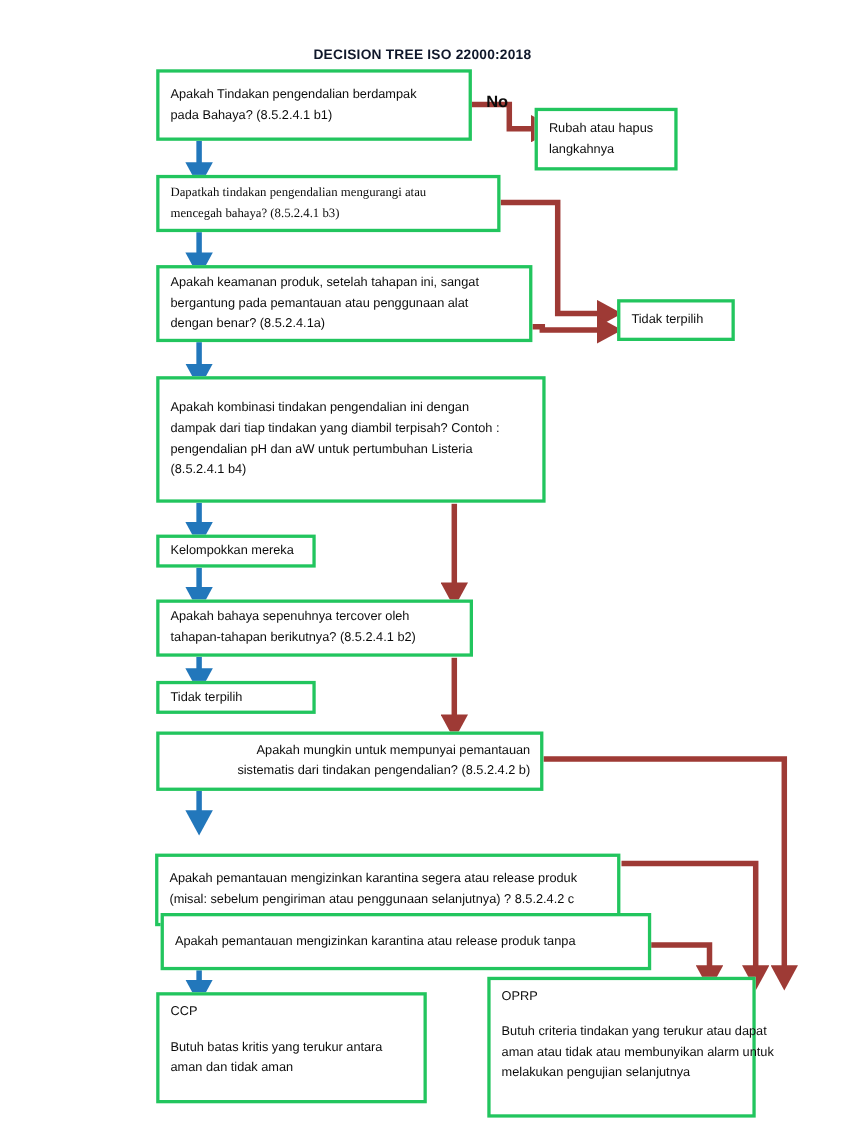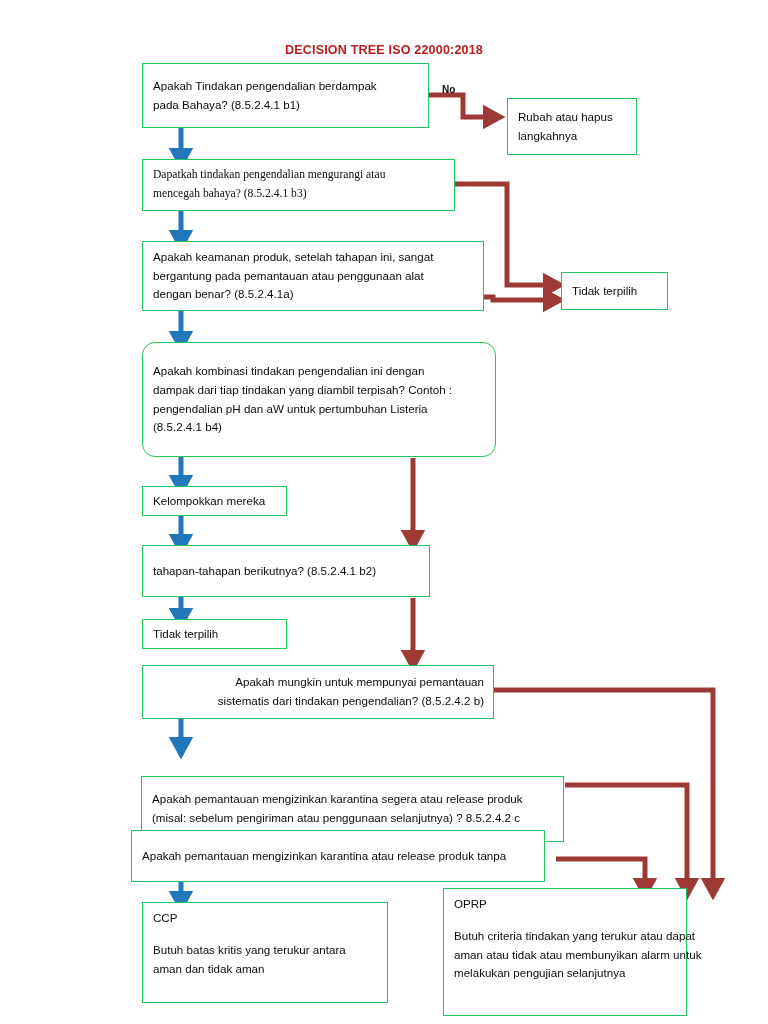--- a/index.html
+++ b/index.html
@@ -27,43 +27,43 @@
   }
   .title {
     position: absolute;
     left: 0;
     top: 43px;
     width: 768px;
     text-align: center;
     font-size: 12.5px;
     font-weight: bold;
     letter-spacing: 0.2px;
-    color: #b91c1c;
+    color: #0f172a;
   }
   .node {
     position: absolute;
     box-sizing: border-box;
-    border: 1px solid #22c55e;
+    border: 3px solid #22c55e;
     background: #ffffff;
     color: #0c0c0c;
     font-size: 11.6px;
     line-height: 1.62;
     padding: 6px 9px 6px 10px;
     z-index: 3;
   }
   .node.vcenter {
     display: flex;
     flex-direction: column;
     justify-content: center;
   }
   .node .ln { display: block; white-space: nowrap; }
   .node .spacer { display: block; height: 13px; }
   .edge-label {
     position: absolute;
-    font-size: 10px;
+    font-size: 15px;
     font-weight: bold;
     color: #0c0c0c;
     z-index: 4;
   }
 </style>
 </head>
 <body>
 
 <div id="page">
 
@@ -103,70 +103,71 @@
 
   <div class="title">DECISION TREE ISO 22000:2018</div>
 
   <div class="edge-label" style="left:442px; top:84px;">No</div>
 
   <div class="node vcenter" style="left:142px; top:63px; width:287px; height:65px;">
     <span class="ln">Apakah Tindakan pengendalian berdampak</span>
     <span class="ln">pada Bahaya? (8.5.2.4.1 b1)</span>
   </div>
 
-  <div class="node vcenter" style="left:507px; top:98px; width:130px; height:57px;">
+  <div class="node vcenter" style="left:486px; top:98px; width:130px; height:57px;">
     <span class="ln">Rubah atau hapus</span>
     <span class="ln">langkahnya</span>
   </div>
 
   <div class="node vcenter" style="left:142px; top:159px; width:313px; height:52px;font-family:Liberation Serif, serif;">
     <span class="ln">Dapatkah tindakan pengendalian mengurangi atau</span>
     <span class="ln">mencegah bahaya? (8.5.2.4.1 b3)</span>
   </div>
 
   <div class="node vcenter" style="left:142px; top:241px; width:342px; height:70px;">
     <span class="ln">Apakah keamanan produk, setelah tahapan ini, sangat</span>
     <span class="ln">bergantung pada pemantauan atau penggunaan alat</span>
     <span class="ln">dengan benar? (8.5.2.4.1a)</span>
   </div>
 
   <div class="node vcenter" style="left:561px; top:272px; width:107px; height:38px;">
     <span class="ln">Tidak terpilih</span>
   </div>
 
-  <div class="node vcenter" style="left:142px; top:342px; width:354px; height:115px;border-radius:13px;">
+  <div class="node vcenter" style="left:142px; top:342px; width:354px; height:115px;">
     <span class="ln">Apakah kombinasi tindakan pengendalian ini dengan</span>
     <span class="ln">dampak dari tiap tindakan yang diambil terpisah? Contoh :</span>
     <span class="ln">pengendalian pH dan aW untuk pertumbuhan Listeria</span>
     <span class="ln">(8.5.2.4.1 b4)</span>
   </div>
 
   <div class="node vcenter" style="left:142px; top:486px; width:145px; height:30px;">
     <span class="ln">Kelompokkan mereka</span>
   </div>
 
   <div class="node vcenter" style="left:142px; top:545px; width:288px; height:52px;">
+    <span class="ln">Apakah bahaya sepenuhnya tercover oleh</span>
     <span class="ln">tahapan-tahapan berikutnya? (8.5.2.4.1 b2)</span>
   </div>
 
   <div class="node vcenter" style="left:142px; top:619px; width:145px; height:30px;">
     <span class="ln">Tidak terpilih</span>
   </div>
 
   <div class="node vcenter" style="left:142px; top:665px; width:352px; height:54px;align-items:flex-end;">
     <span class="ln">Apakah mungkin untuk mempunyai pemantauan</span>
     <span class="ln">sistematis dari tindakan pengendalian?  (8.5.2.4.2 b)</span>
   </div>
 
   <div class="node vcenter" style="left:141px; top:748px; width:423px; height:66px;margin-top:28px;">
     <span class="ln">Apakah pemantauan mengizinkan karantina segera atau release produk</span>
     <span class="ln">(misal: sebelum pengiriman atau penggunaan selanjutnya) ? 8.5.2.4.2 c</span>
   </div>
 
-  <div class="node vcenter" style="left:131px; top:830px; width:414px; height:52px;">
+  <div class="node vcenter" style="left:146px; top:830px; width:446px; height:52px;">
     <span class="ln">Apakah pemantauan mengizinkan karantina atau release produk tanpa</span>
   </div>
 
   <div class="node" style="left:142px; top:902px; width:246px; height:101px;">
     <span class="ln">CCP</span>
     <span class="spacer"></span>
     <span class="ln">Butuh batas kritis yang terukur antara</span>
     <span class="ln">aman dan tidak aman</span>
   </div>
 

